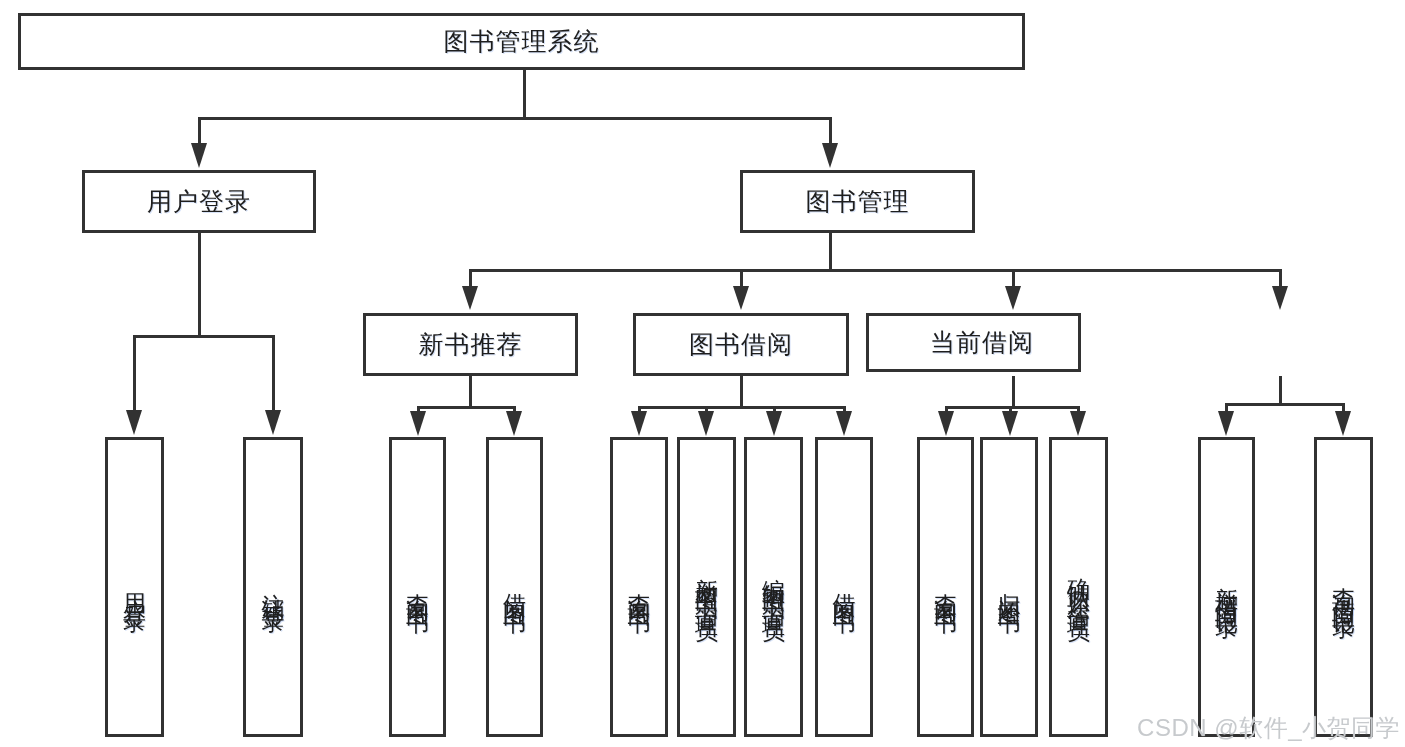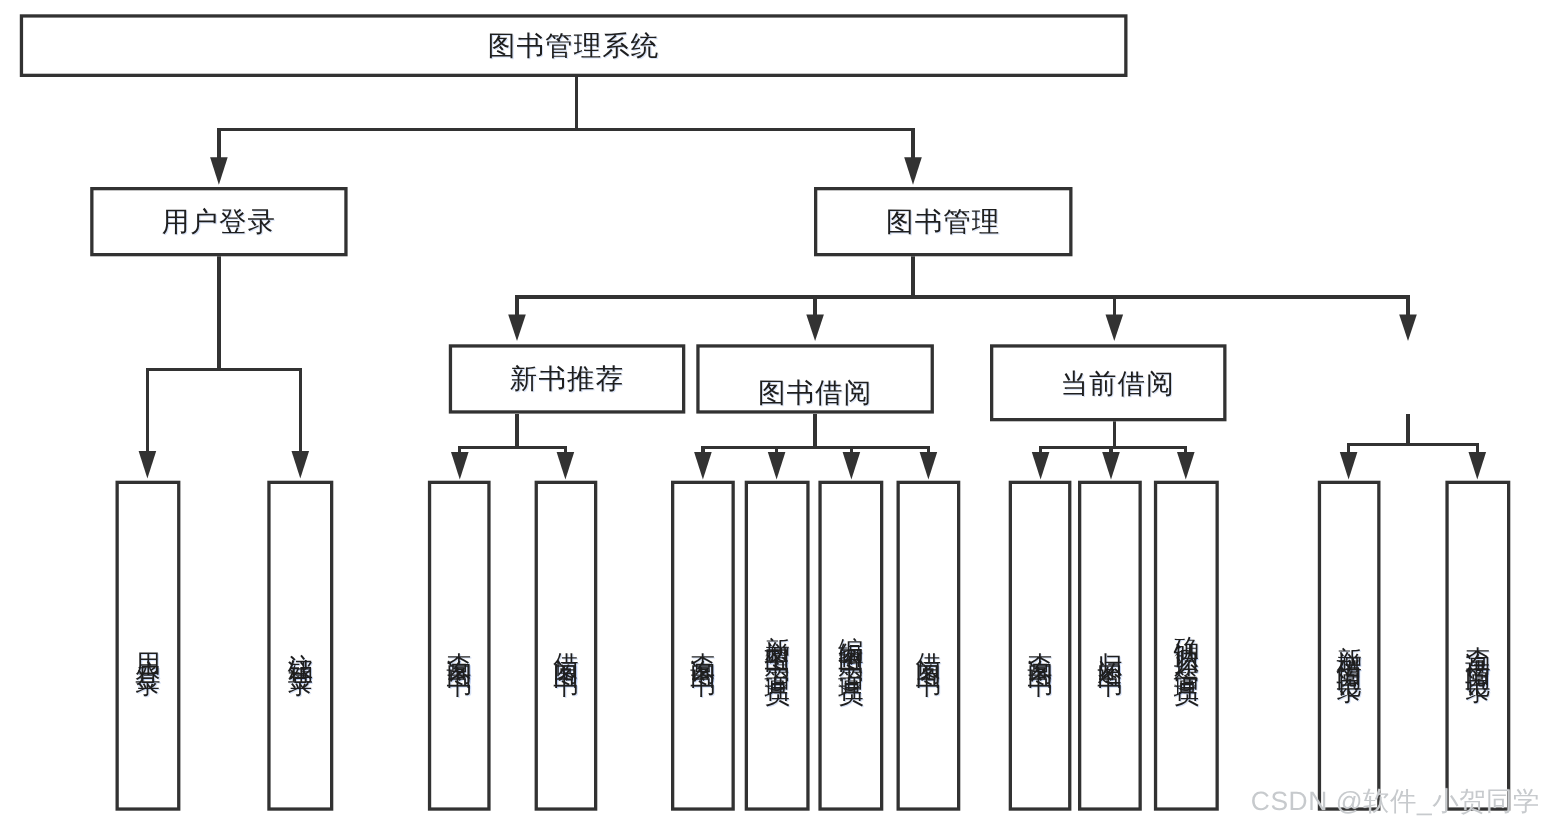--- a/index.html
+++ b/index.html
@@ -123,27 +123,27 @@
     <span class="lbl">图书管理系统</span>
   </div>
 
   <div class="box h" style="left:82px; top:170px; width:234px; height:63px;">
     <span class="lbl">用户登录</span>
   </div>
   <div class="box h" style="left:712px; top:170px; width:235px; height:63px;margin-left:28px;">
     <span class="lbl">图书管理</span>
   </div>
 
-  <div class="box h" style="left:363px; top:313px; width:215px; height:63px;margin-left:45px;">
+  <div class="box h" style="left:363px; top:313px; width:215px; height:63px;">
     <span class="lbl">新书推荐</span>
   </div>
-  <div class="box h" style="left:633px; top:313px; width:216px; height:63px;align-items:flex-end;">
+  <div class="box h" style="left:633px; top:313px; width:216px; height:63px;">
     <span class="lbl">图书借阅</span>
   </div>
-  <div class="box h" style="left:900px; top:313px; width:215px; height:70px;padding-left:17px;">
+  <div class="box h" style="left:866px; top:313px; width:215px; height:59px;padding-left:17px;">
     <span class="lbl">当前借阅</span>
   </div>
 
   <div class="box v" style="left:105px; top:437px; width:59px; height:300px;">
     <span class="lbl">用户登录</span>
   </div>
   <div class="box v" style="left:243px; top:437px; width:60px; height:300px;">
     <span class="lbl">注销登录</span>
   </div>
 

